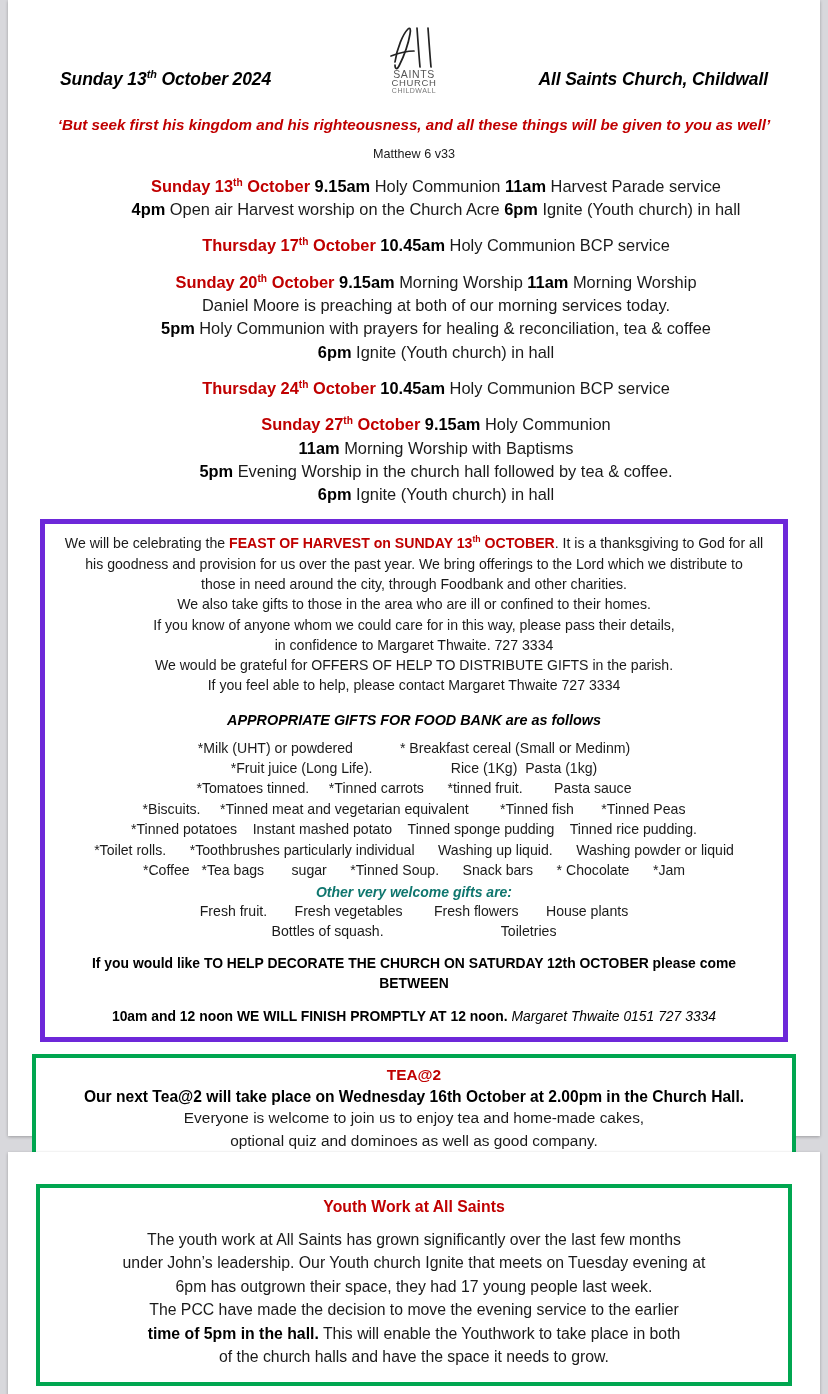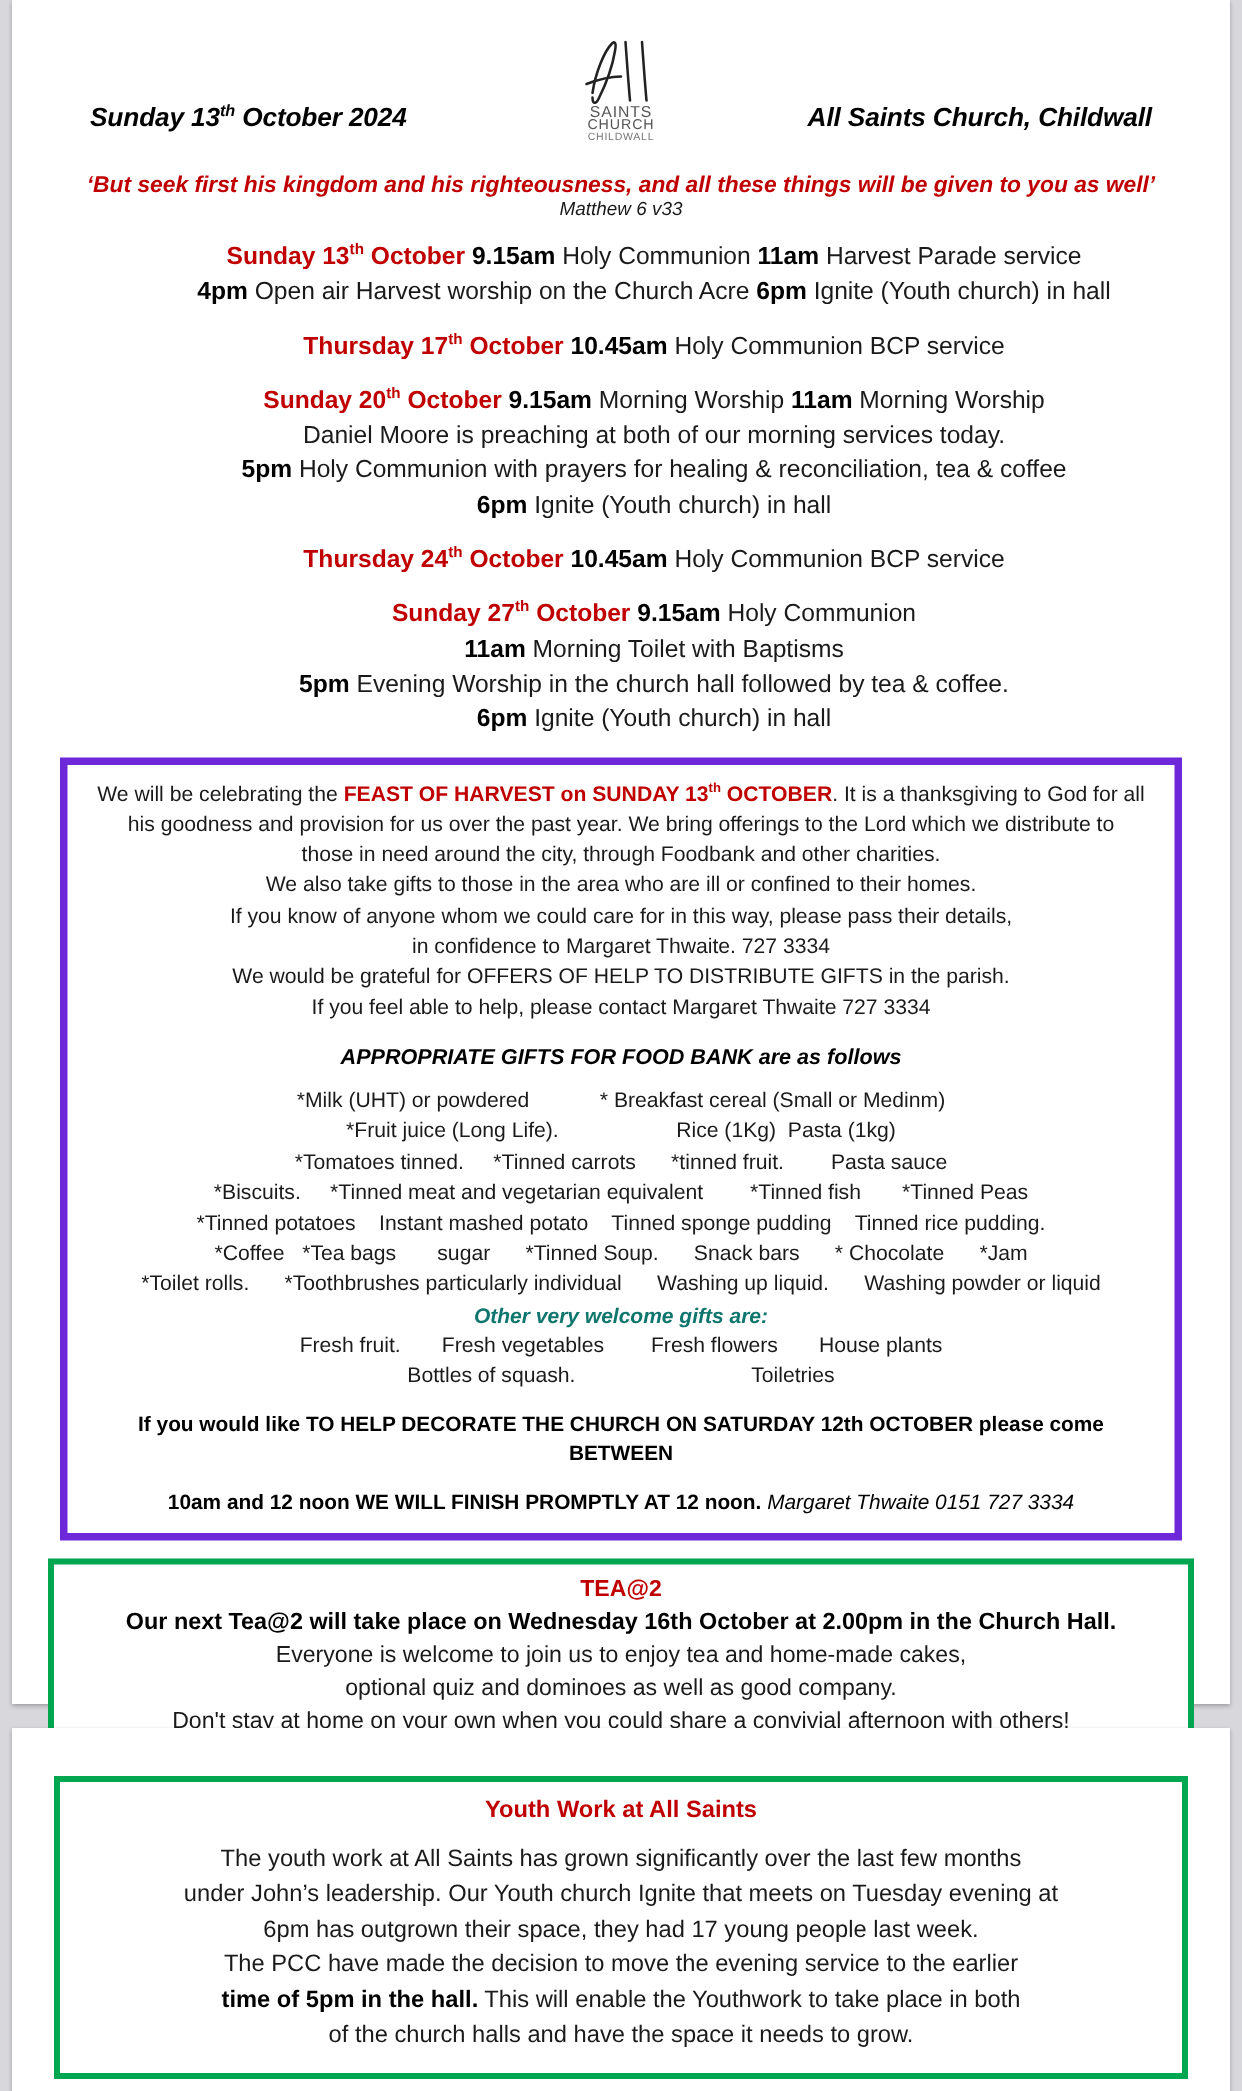--- a/index.html
+++ b/index.html
@@ -53,23 +53,22 @@
     color: #C00000;
     font-weight: bold;
     font-style: italic;
     font-size: 15.2px;
     margin: 26px 0 0 0;
     padding: 0 18px;
   }
   .verse-ref {
     text-align: center;
     color: #1a1a1a;
-    font-style: italic;
     font-size: 12.6px;
-    margin-top: 0;
+    margin-top: 14px;
   }
 
   
   .services { margin-top: 14px; }
   .svc-block { text-align: center; margin-bottom: 13px; padding-left: 44px; }
   .svc-line {
     font-size: 16.4px;
     color: #1a1a1a;
     line-height: 1.42;
   }
@@ -208,21 +207,21 @@
           <div class="svc-line"><span class="red">Sunday 20</span><sup class="red" style="color: rgb(192, 0, 0);">th</sup><span class="red"> October </span><span class="b">9.15am </span><span>Morning Worship </span><span class="b">11am </span><span>Morning Worship</span></div>
           <div class="svc-line"><span>Daniel Moore is preaching at both of our morning services today.</span></div>
           <div class="svc-line"><span class="b">5pm </span><span>Holy Communion with prayers for healing &amp; reconciliation, tea &amp; coffee</span></div>
           <div class="svc-line"><span class="b">6pm </span><span>Ignite (Youth church) in hall</span></div>
         </div>
         <div class="svc-block">
           <div class="svc-line"><span class="red">Thursday 24</span><sup class="red" style="color: rgb(192, 0, 0);">th</sup><span class="red"> October </span><span class="b">10.45am </span><span>Holy Communion BCP service</span></div>
         </div>
         <div class="svc-block">
           <div class="svc-line"><span class="red">Sunday 27</span><sup class="red" style="color: rgb(192, 0, 0);">th</sup><span class="red"> October </span><span class="b">9.15am </span><span>Holy Communion</span></div>
-          <div class="svc-line"><span class="b">11am </span><span>Morning Toilet with Baptisms</span></div>
+          <div class="svc-line"><span class="b">11am </span><span>Morning Worship with Baptisms</span></div>
           <div class="svc-line"><span class="b">5pm </span><span>Evening Worship in the church hall followed by tea &amp; coffee.</span></div>
           <div class="svc-line"><span class="b">6pm </span><span>Ignite (Youth church) in hall</span></div>
         </div>
       </div>
 
     <div class="box box-blue">
       <div id="harvest-intro">
           <div class="bx-line"><span>We will be celebrating the </span><span class="red-b">FEAST OF HARVEST on SUNDAY 13</span><sup class="red-b" style="color: rgb(192, 0, 0); font-weight: bold;">th</sup><span class="red-b"> OCTOBER</span><span>. It is a thanksgiving to God for all</span></div>
           <div class="bx-line"><span>his goodness and provision for us over the past year. We bring offerings to the Lord which we distribute to</span></div>
           <div class="bx-line"><span>those in need around the city, through Foodbank and other charities.</span></div>
@@ -232,22 +231,22 @@
           <div class="bx-line"><span>We would be grateful for OFFERS OF HELP TO DISTRIBUTE GIFTS in the parish.</span></div>
           <div class="bx-line"><span>If you feel able to help, please contact Margaret Thwaite 727 3334</span></div>
         </div>
       <div class="bx-sub">APPROPRIATE GIFTS FOR FOOD BANK are as follows</div>
       <div id="gift-list">
           <div class="gift-line">*Milk (UHT) or powdered            * Breakfast cereal (Small or Medinm)</div>
           <div class="gift-line">*Fruit juice (Long Life).                    Rice (1Kg)  Pasta (1kg)</div>
           <div class="gift-line">*Tomatoes tinned.     *Tinned carrots      *tinned fruit.        Pasta sauce</div>
           <div class="gift-line">*Biscuits.     *Tinned meat and vegetarian equivalent        *Tinned fish       *Tinned Peas</div>
           <div class="gift-line">*Tinned potatoes    Instant mashed potato    Tinned sponge pudding    Tinned rice pudding.</div>
+          <div class="gift-line">*Toilet rolls.      *Toothbrushes particularly individual      Washing up liquid.      Washing powder or liquid</div>
           <div class="gift-line">*Coffee   *Tea bags       sugar      *Tinned Soup.      Snack bars      * Chocolate      *Jam</div>
-          <div class="gift-line">*Toilet rolls.      *Toothbrushes particularly individual      Washing up liquid.      Washing powder or liquid</div>
         </div>
       <div class="bx-sub-2">Other very welcome gifts are:</div>
       <div id="other-list">
           <div class="gift-line">Fresh fruit.       Fresh vegetables        Fresh flowers       House plants</div>
           <div class="gift-line">Bottles of squash.                              Toiletries</div>
         </div>
       <div id="decorate">
           <div class="decorate"><span class="b">If you would like TO HELP DECORATE THE CHURCH ON SATURDAY 12th OCTOBER please come BETWEEN</span></div>
           <div class="decorate"><span class="b">10am and 12 noon WE WILL FINISH PROMPTLY AT 12 noon.</span><span class="ital">    Margaret Thwaite 0151 727 3334</span></div>
         </div>

